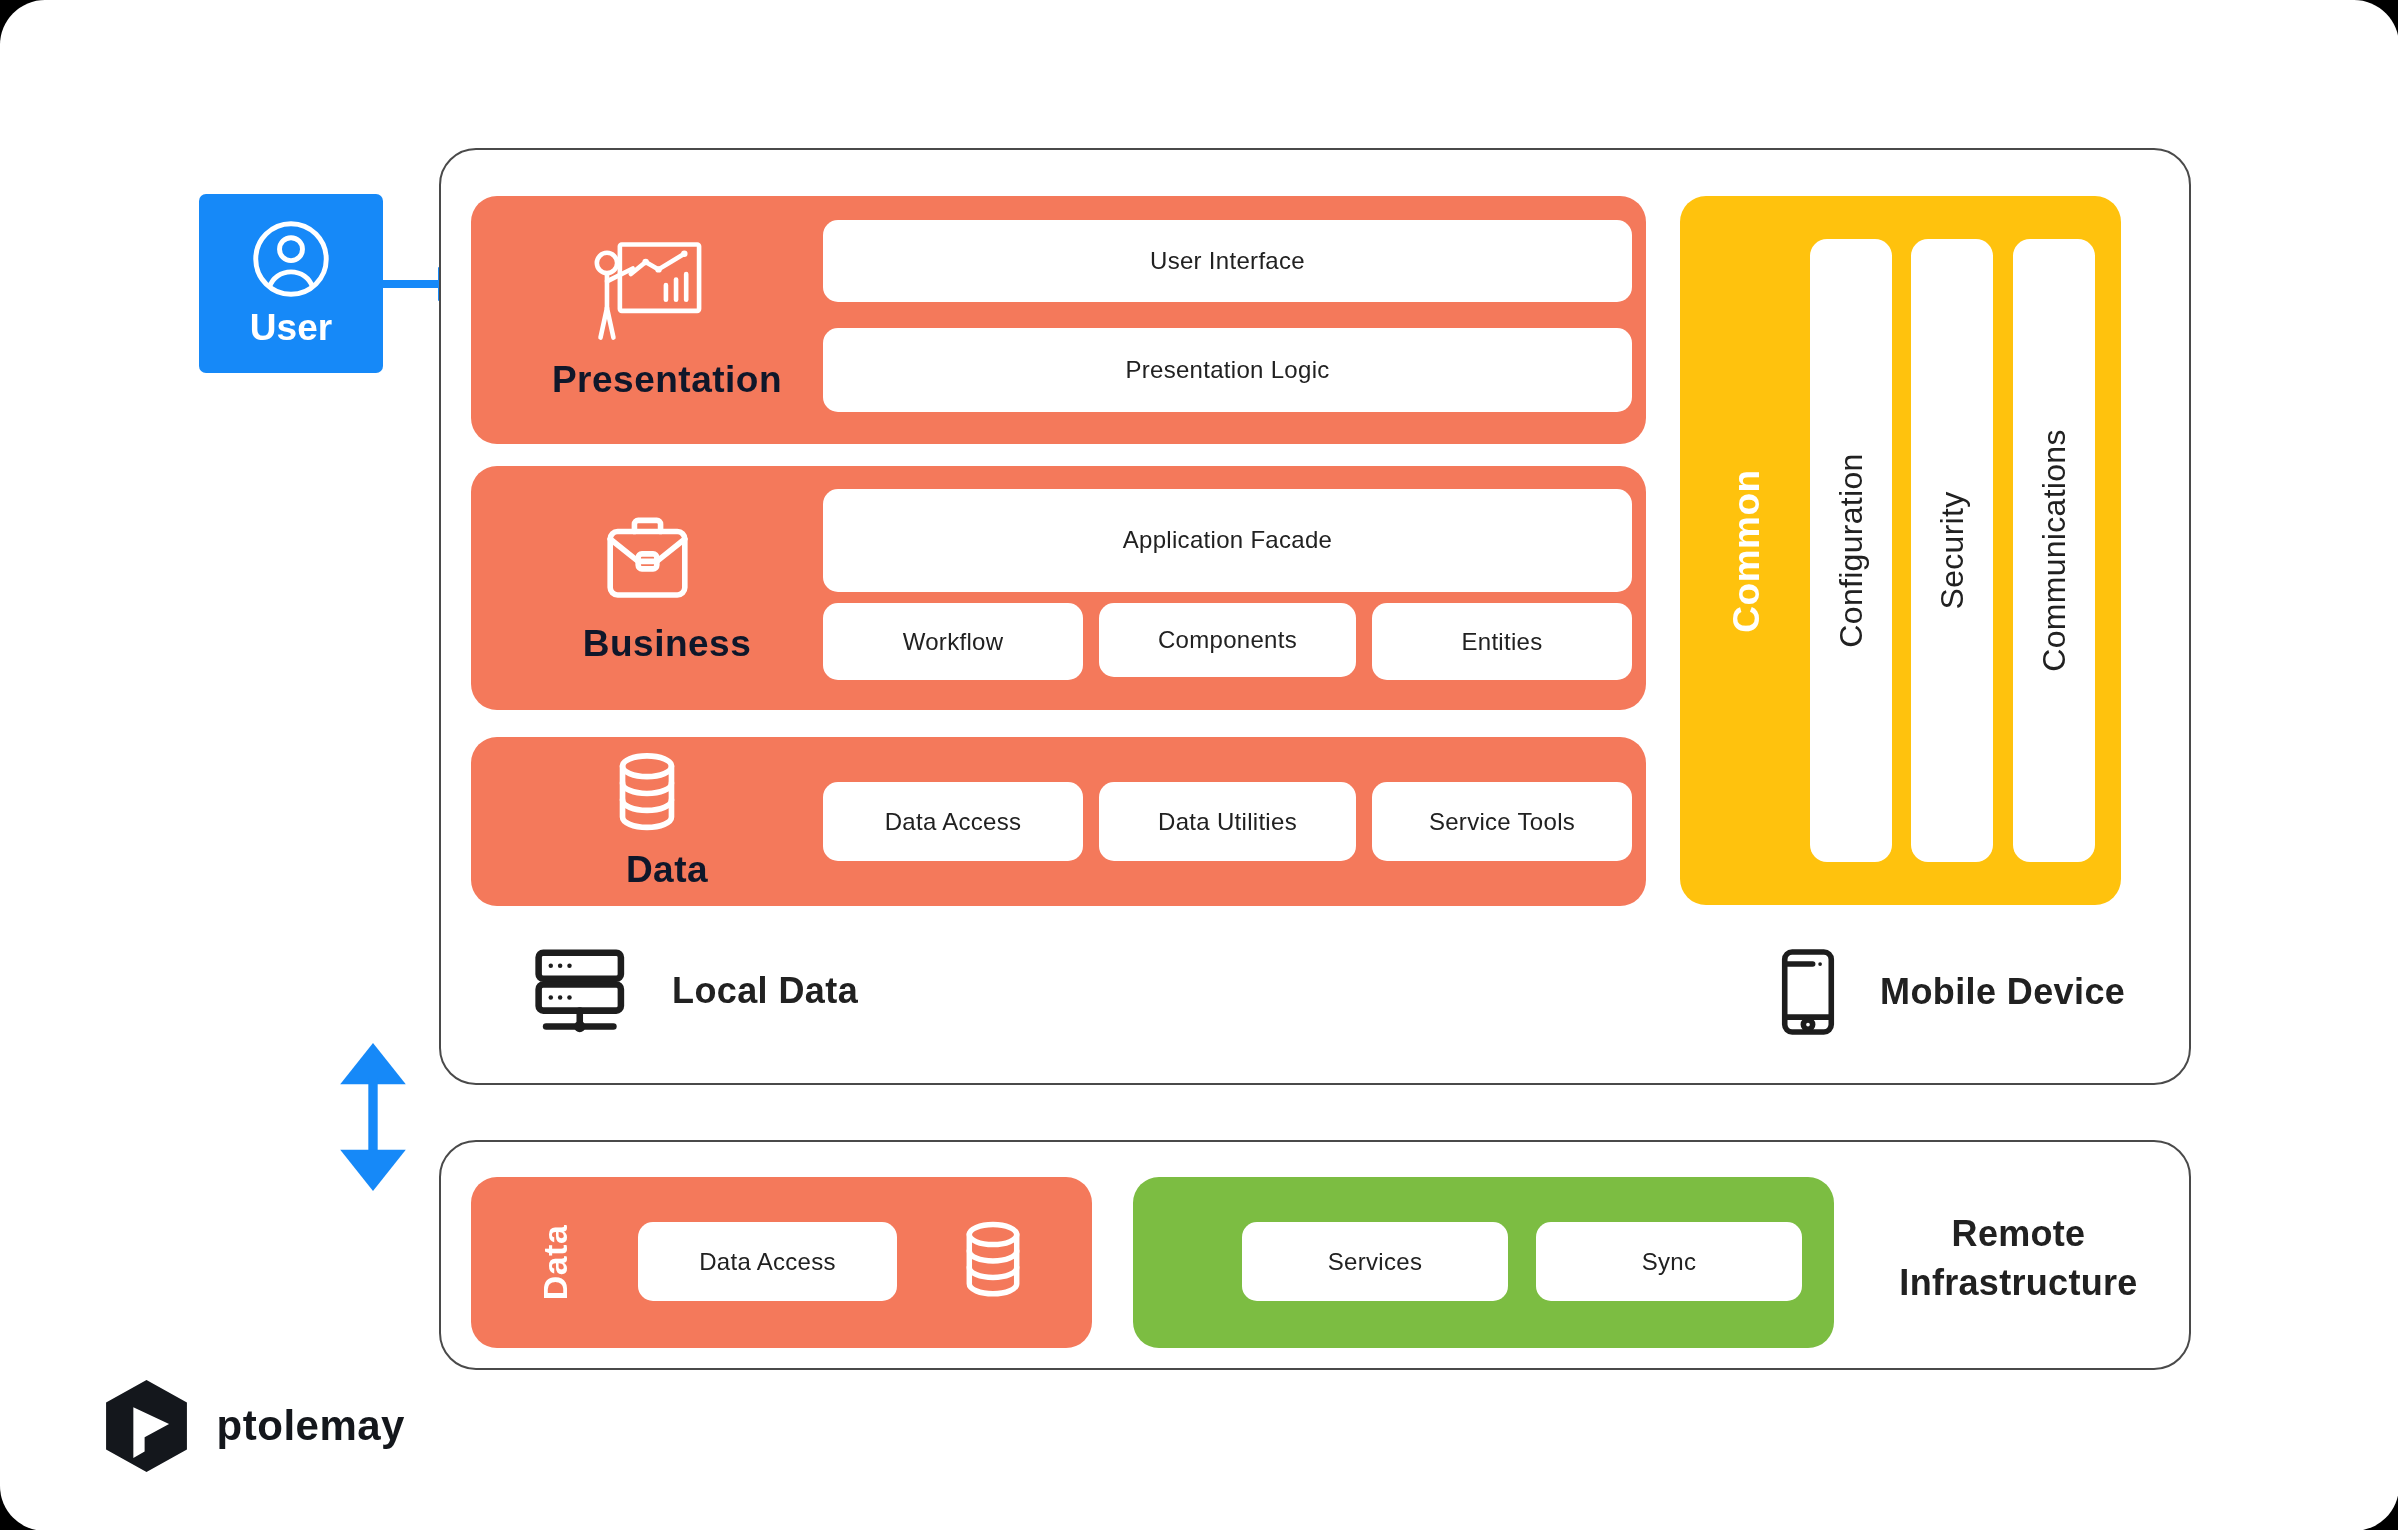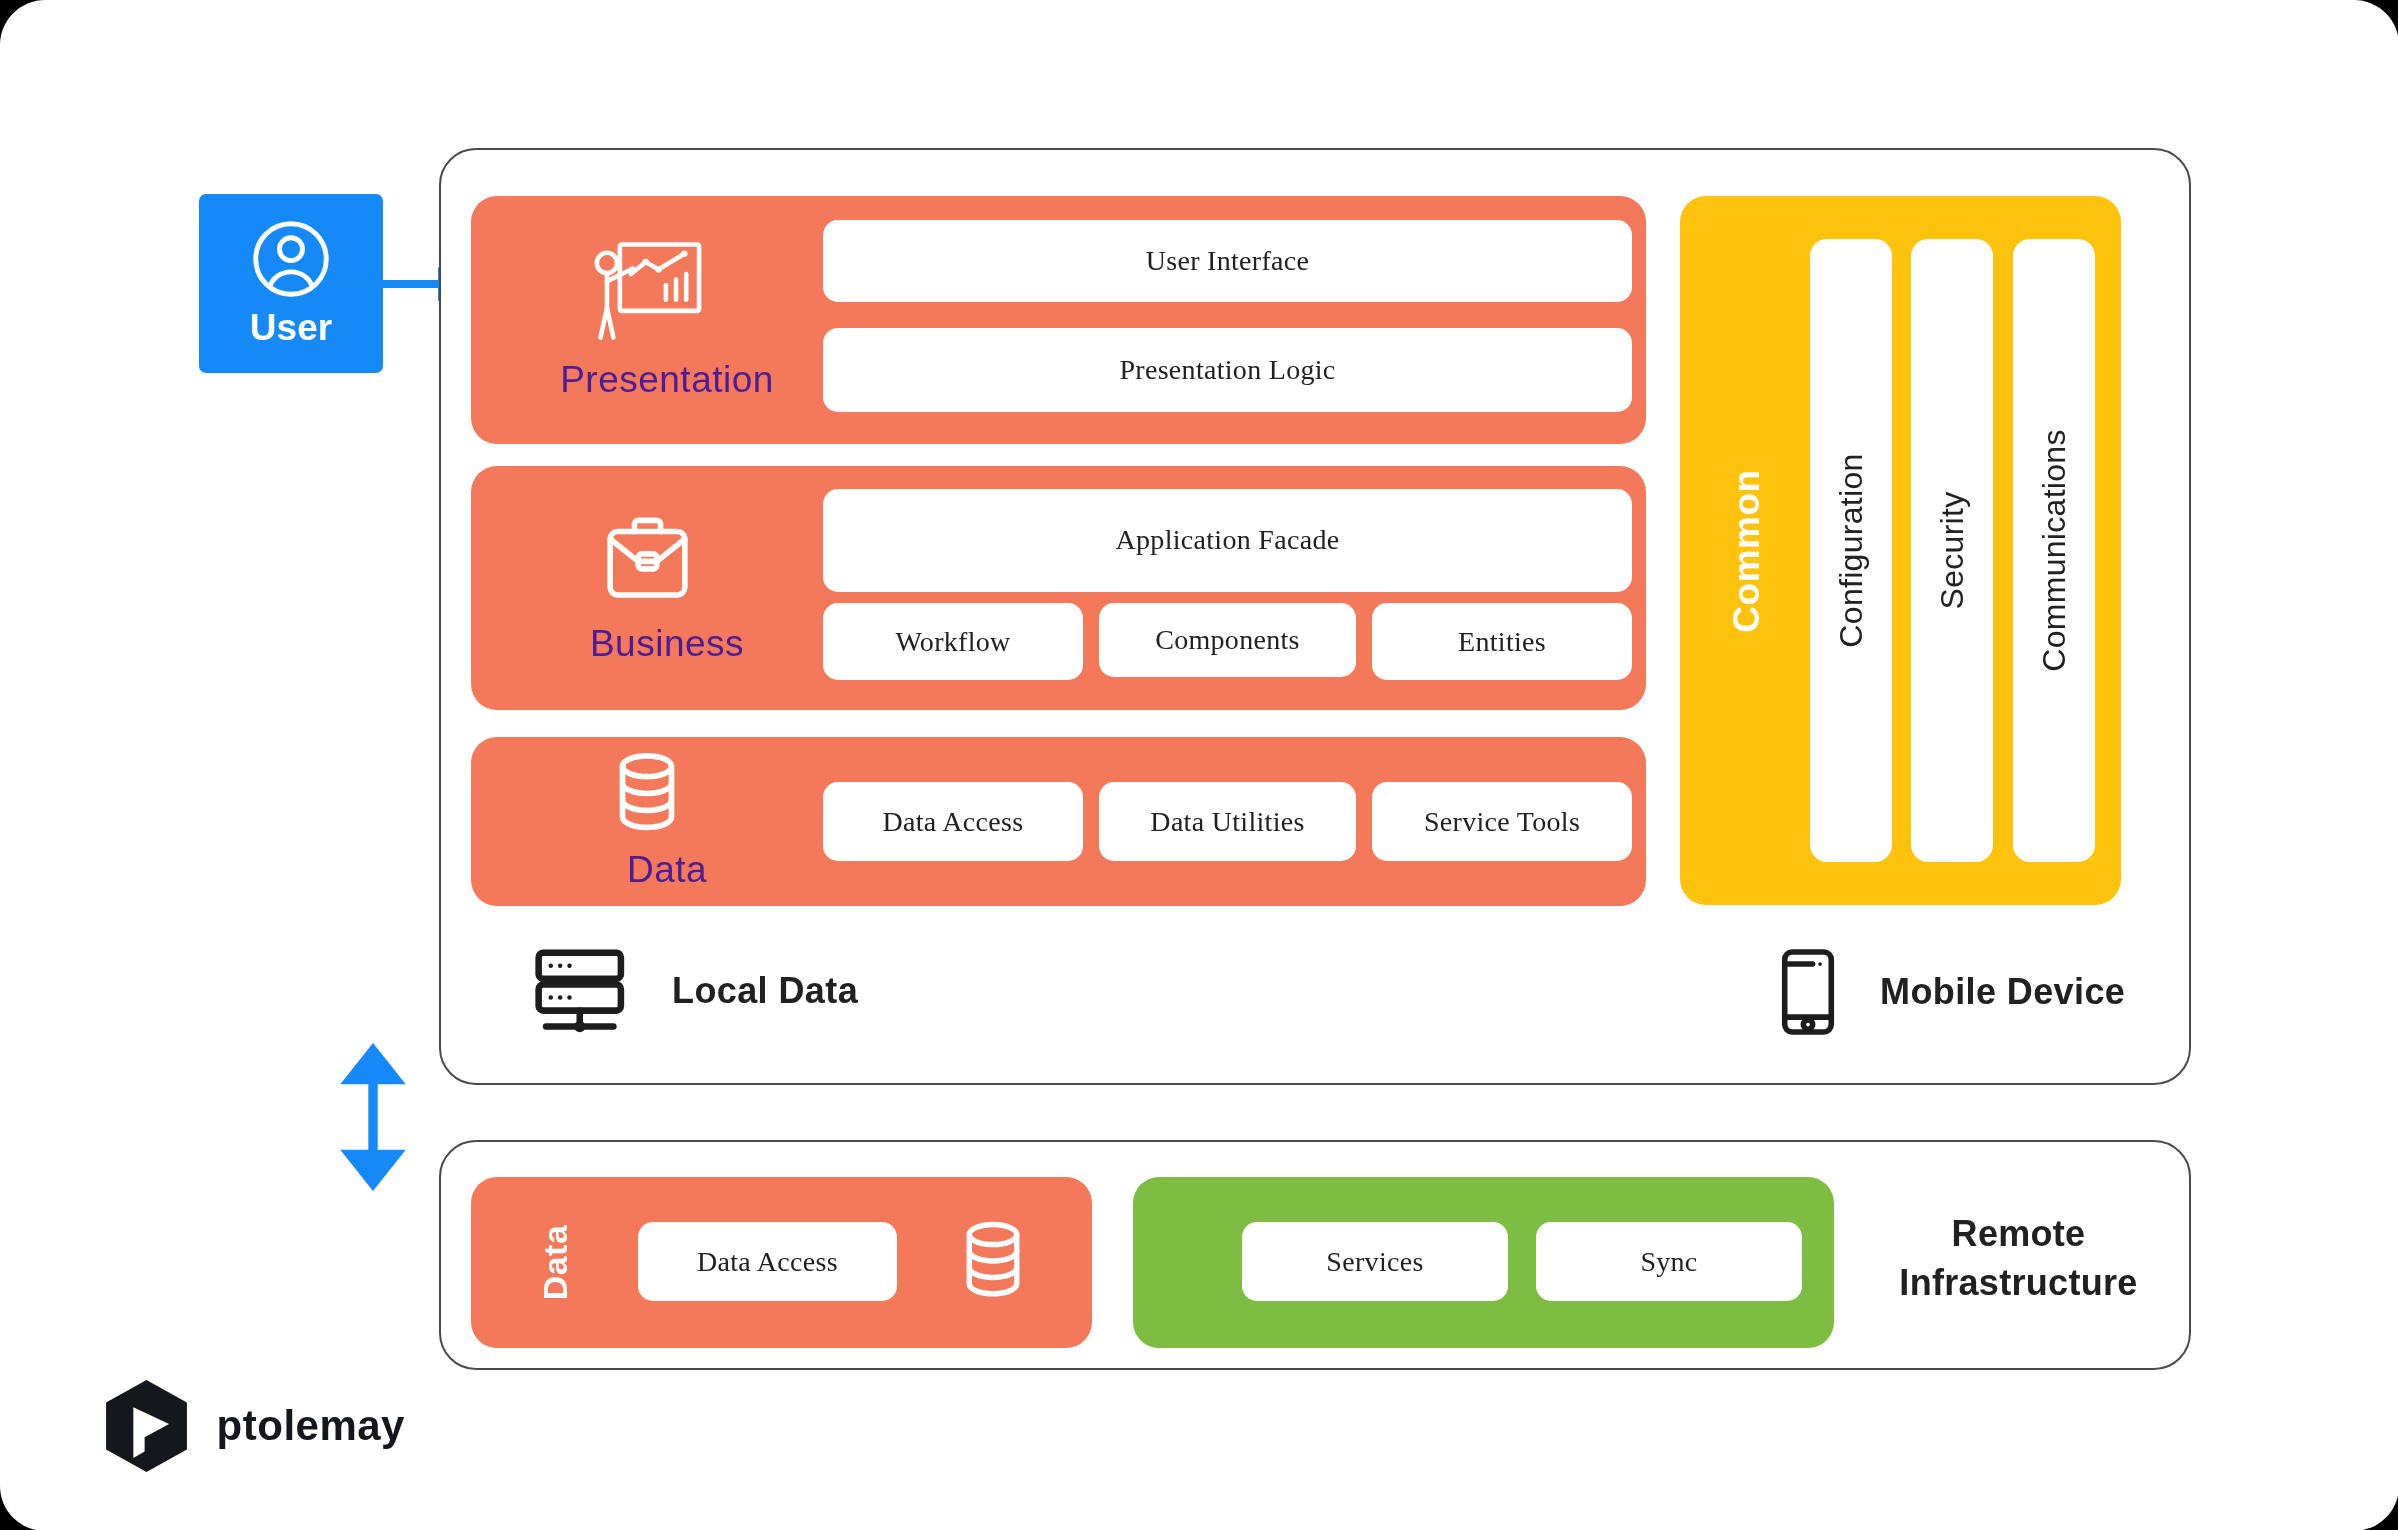--- a/index.html
+++ b/index.html
@@ -3,25 +3,25 @@
 <meta charset="utf-8">
 <style>
   html,body{margin:0;padding:0;background:#000;}
   .canvas{position:relative;width:2399px;height:1531px;background:#000;overflow:hidden;
           font-family:"Liberation Sans", sans-serif;}
   .card{position:absolute;inset:0;background:#fff;border-radius:45px;}
 
   
   .abs{position:absolute;}
   .wbox{position:absolute;background:#fff;border-radius:15px;display:flex;align-items:center;justify-content:center;}
-  .wbox span{font-size:28px;font-weight:500;color:var(--text,#212121);letter-spacing:0.3px;white-space:nowrap;font-family:Liberation Serif, serif;}
+  .wbox span{font-size:24px;font-weight:500;color:var(--text,#212121);letter-spacing:0.3px;white-space:nowrap;}
   .layer{position:absolute;background:var(--orange,#f4795b);border-radius:26px;}
   .layer-id{position:absolute;left:0;top:0;width:352px;height:100%;display:flex;flex-direction:column;
             align-items:center;justify-content:center;gap:15px;}
-  .layer-label{color:#4c1d95;font-size:37px;font-weight:400;letter-spacing:0.5px;margin-left:40px;}
+  .layer-label{color:#0f172a;font-size:37px;font-weight:700;letter-spacing:0.5px;margin-left:40px;}
   .rot{transform:rotate(-90deg);white-space:nowrap;}
 
   
   .user-box{position:absolute;left:199px;top:194px;width:184px;height:179px;background:var(--blue,#1689f8);
             border-radius:7px;display:flex;flex-direction:column;align-items:center;justify-content:center;gap:7.5px;}
   .user-box .ulabel{color:#fff;font-size:37px;font-weight:700;}
   .arrow-right{position:absolute;left:382px;top:280px;width:87px;height:7.5px;}
   .arrow-right .shaft{position:absolute;left:0;top:0;width:62px;height:7.5px;background:var(--blue,#1689f8);}
   .arrow-right .head{position:absolute;left:56px;top:-13px;width:0;height:0;
                      border-top:17px solid transparent;border-bottom:17px solid transparent;

